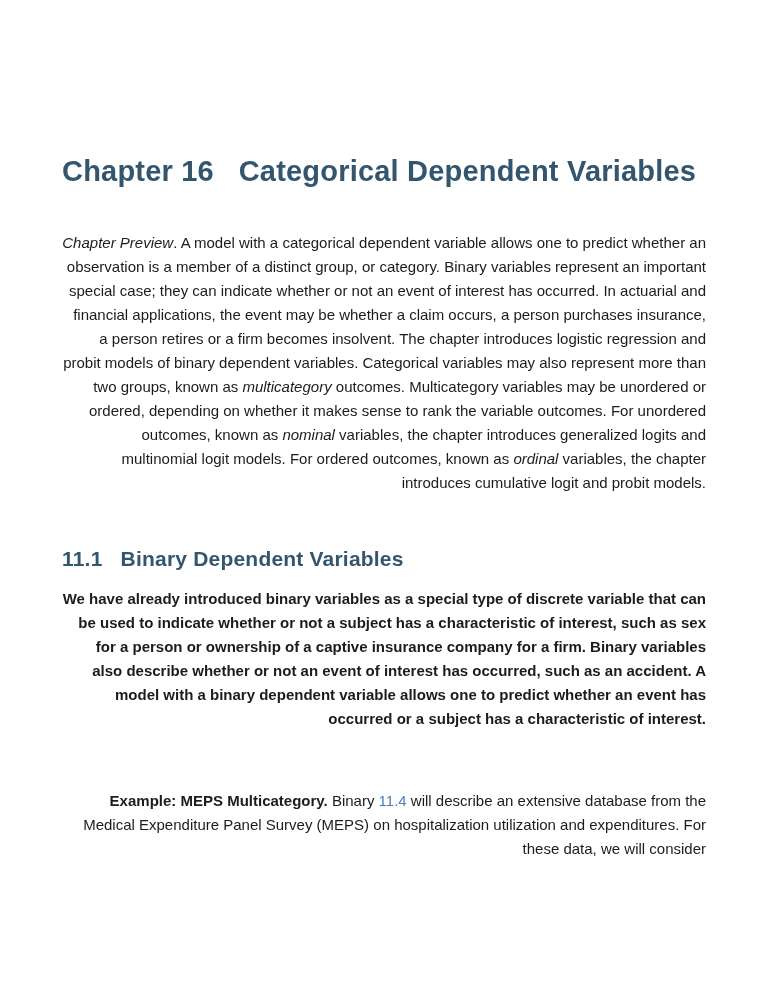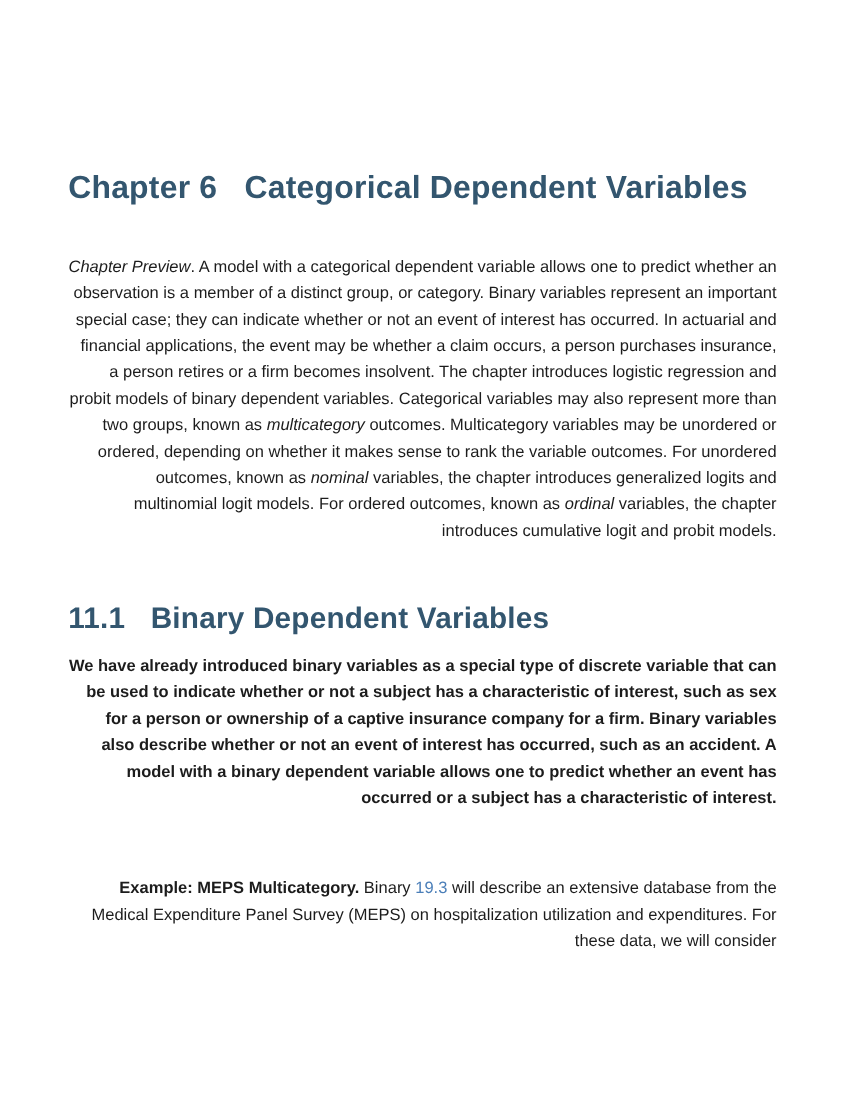--- a/index.html
+++ b/index.html
@@ -34,21 +34,21 @@
   .para{
     font-size:15px;
     line-height:24px;
     text-align:right;
   }
   .preview-para{
     margin-top:36px;
   }
   .section-heading{
     color:var(--heading-color);
-    font-size:27px;
+    font-size:21px;
     font-weight:bold;
     margin-top:52px;
     white-space:pre-wrap;
     letter-spacing:0.2px;
   }
   .body-para{
     margin-top:16px;
     font-weight:bold;
   }
   .example-para{
@@ -56,23 +56,23 @@
   }
   .run-italic{font-style:italic;}
   .run-bold{font-weight:bold;}
   .run-link{color:var(--link-color);cursor:pointer;}
 </style>
 </head>
 <body>
 
 <div class="page">
 
-  <h1 class="chapter-title">Chapter 6   Categorical Dependent Variables</h1>
+  <h1 class="chapter-title">Chapter 16   Categorical Dependent Variables</h1>
 
   <p class="para preview-para"><span class="run-italic">Chapter Preview</span><span>. A model with a categorical dependent variable allows one to predict whether an observation is a member of a distinct group, or category. Binary variables represent an important special case; they can indicate whether or not an event of interest has occurred. In actuarial and financial applications, the event may be whether a claim occurs, a person purchases insurance, a person retires or a firm becomes insolvent. The chapter introduces logistic regression and probit models of binary dependent variables. Categorical variables may also represent more than two groups, known as </span><span class="run-italic">multicategory</span><span> outcomes. Multicategory variables may be unordered or ordered, depending on whether it makes sense to rank the variable outcomes. For unordered outcomes, known as </span><span class="run-italic">nominal</span><span> variables, the chapter introduces generalized logits and multinomial logit models. For ordered outcomes, known as </span><span class="run-italic">ordinal</span><span> variables, the chapter introduces cumulative logit and probit models.</span></p>
 
   <h2 class="section-heading">11.1   Binary Dependent Variables</h2>
 
   <p class="para body-para">We have already introduced binary variables as a special type of discrete variable that can be used to indicate whether or not a subject has a characteristic of interest, such as sex for a person or ownership of a captive insurance company for a firm. Binary variables also describe whether or not an event of interest has occurred, such as an accident. A model with a binary dependent variable allows one to predict whether an event has occurred or a subject has a characteristic of interest.</p>
 
-  <p class="para example-para"><span class="run-bold">Example: MEPS Multicategory.</span><span> Binary </span><span class="run-link">19.3</span><span> will describe an extensive database from the Medical Expenditure Panel Survey (MEPS) on hospitalization utilization and expenditures. For these data, we will consider</span></p>
+  <p class="para example-para"><span class="run-bold">Example: MEPS Multicategory.</span><span> Binary </span><span class="run-link">11.4</span><span> will describe an extensive database from the Medical Expenditure Panel Survey (MEPS) on hospitalization utilization and expenditures. For these data, we will consider</span></p>
 
 </div>
 
 </body></html>

